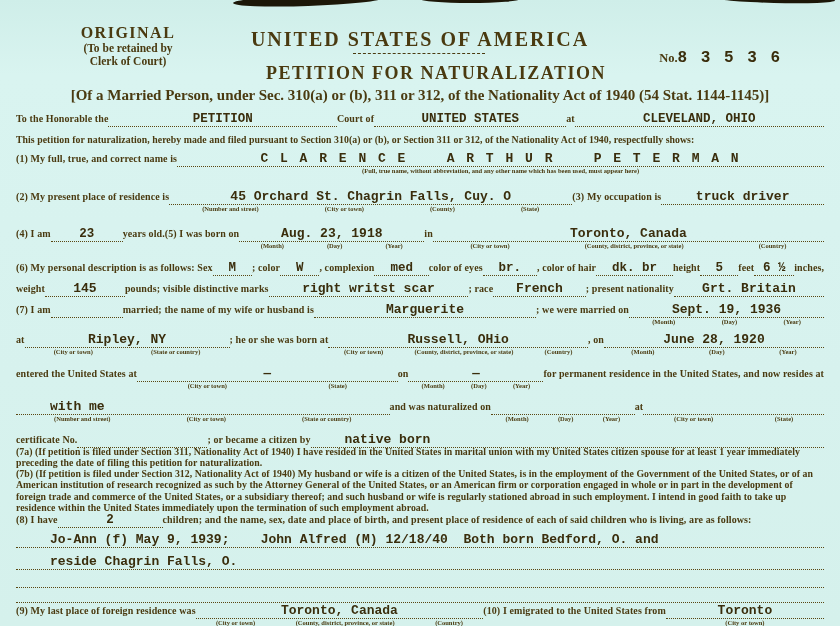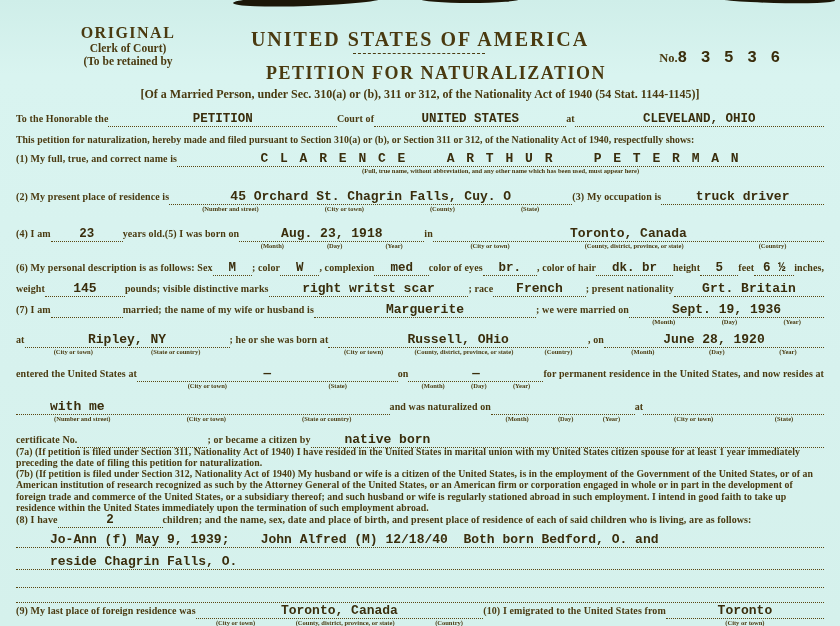--- a/index.html
+++ b/index.html
@@ -26,35 +26,35 @@
   .para { position:absolute; left:16px; right:16px; font-size:9.8px; font-weight:bold; line-height:11.3px; letter-spacing:.05px; }
   .t-original { position:absolute; left:38px; top:24px; width:180px; text-align:center; font-weight:bold; }
   .t-original .big { font-size:16px; letter-spacing:1.5px; }
   .t-original .small { font-size:11.5px; line-height:13px; }
   .t-title { position:absolute; left:0; right:0; top:28px; text-align:center; font-size:20px; font-weight:bold; letter-spacing:2px; }
   .t-dash { position:absolute; left:353px; top:53px; width:132px; border-top:1.6px dashed #4a3a10; }
   .t-no { position:absolute; right:58px; top:49px; display:flex; align-items:baseline; }
   .t-no .lbl { font-size:12.5px; font-weight:bold; }
   .t-no .num { font-family:"Liberation Mono", monospace; font-weight:bold; font-size:16px; letter-spacing:2px; color:#3a2d0c; }
   .t-sub { position:absolute; left:0; right:0; top:63px; text-align:center; font-size:18px; font-weight:bold; letter-spacing:1.5px;padding-left:32px; }
-  .t-bracket { position:absolute; left:0; right:0; top:87px; text-align:center; font-size:12px; font-weight:bold; }
+  .t-bracket { position:absolute; left:0; right:0; top:87px; text-align:center; font-size:15px; font-weight:bold; }
 </style>
 </head>
 <body>
 
 <div class="sheet">
 
   <div class="blob" style="left:233px; top:-5px; width:150px; height:11px; transform:rotate(-2deg);"></div>
   <div class="blob" style="left:420px; top:-5px; width:100px; height:8px;"></div>
   <div class="blob" style="left:713px; top:-5px; width:122px; height:8px; transform:rotate(1.5deg);"></div>
 
   <div class="t-original">
     <div class="big">ORIGINAL</div>
+    <div class="small">(To be retained by</div>
     <div class="small">Clerk of Court)</div>
-    <div class="small">(To be retained by</div>
   </div>
 
   <div class="t-title">UNITED STATES OF AMERICA</div>
   <div class="t-dash"></div>
 
   <div class="t-no">
     <span class="lbl">No.</span>
     <span class="num">8 3 5 3 6</span>
   </div>
 

